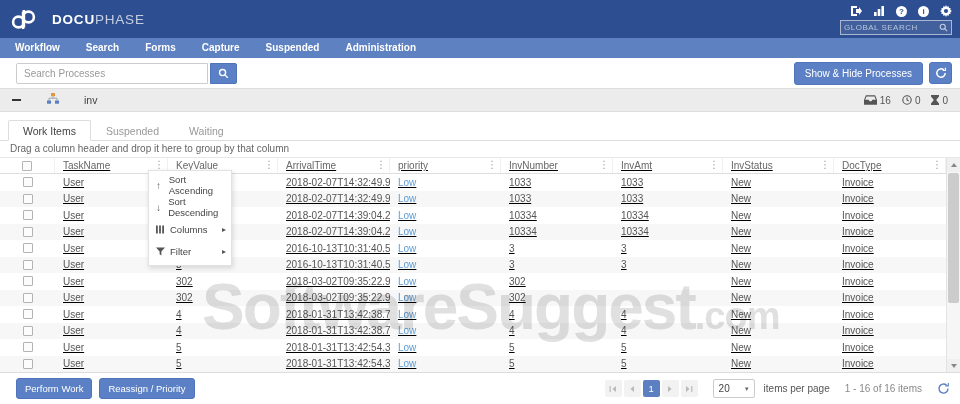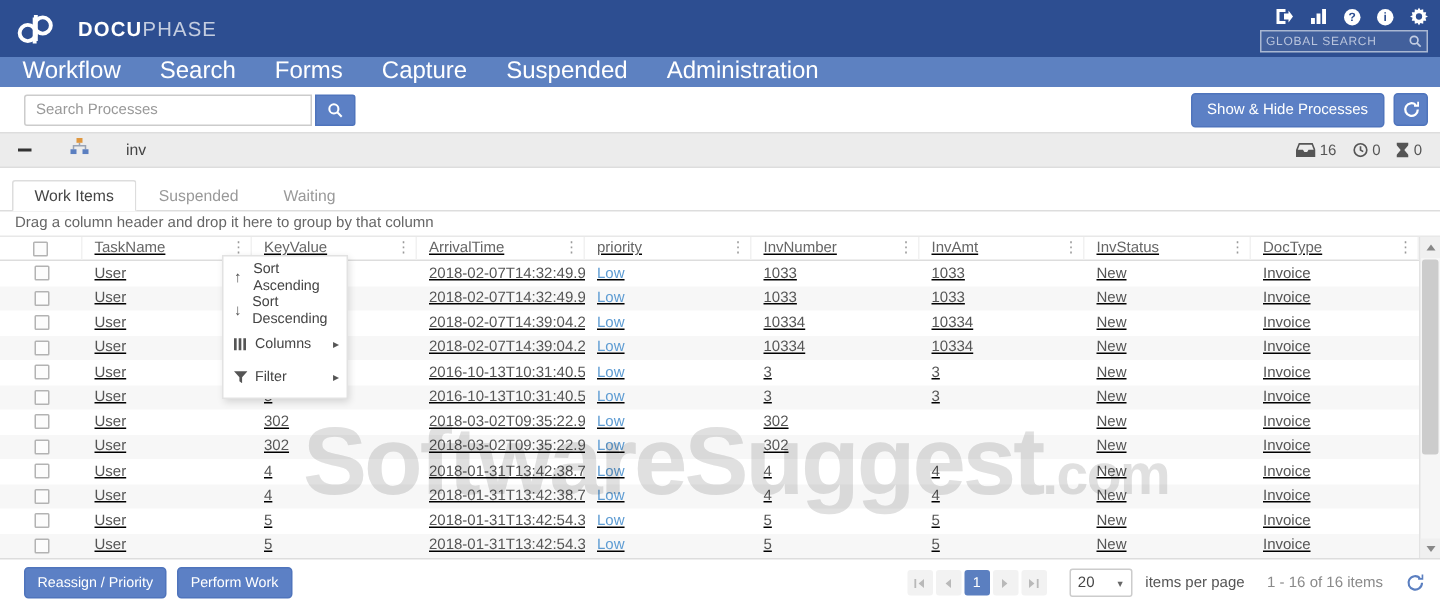--- a/index.html
+++ b/index.html
@@ -17,21 +17,21 @@
   .top-icons { display:flex; gap:11px; align-items:center; }
   .top-icons .ticon { color:#fff; display:flex; align-items:center; cursor:pointer; }
   .circ { width:11px; height:11px; border-radius:50%; background:#fff; color:#2d4e91; font-size:8px; font-weight:bold; display:flex; align-items:center; justify-content:center; }
   .gsearch { display:flex; align-items:center; width:112px; height:15px; border:1px solid rgba(255,255,255,.55); background:rgba(255,255,255,.10); padding:0 3px; }
   .gsearch input { flex:1; min-width:0; border:0; background:transparent; font-size:8px; letter-spacing:.5px; color:#cdd6e8; outline:none; }
   .gsearch input::placeholder { color:#b9c4dd; }
   .gsearch svg { color:#c3cde2; }
 
   
   .mainnav { height:20px; background:#5d81c1; display:flex; padding-left:2px; }
-  .nav-item { color:#fff; font-size:16px; line-height:20px; padding:0 13px; cursor:pointer; }
+  .nav-item { color:#fff; font-size:10px; line-height:20px; padding:0 13px; cursor:pointer;font-weight:bold; }
 
   
   .toolbar { height:30px; display:flex; align-items:center; padding:0 8px 0 16px; gap:0; background:#fff; }
   .search-proc { width:192px; height:21px; border:1px solid #ccc; border-radius:2px 0 0 2px; font-size:10px; padding:0 7px; color:#555; outline:none; }
   .search-proc::placeholder { color:#999; }
   .search-btn { width:27px; height:21px; background:#5c80c5; border:1px solid #4f74bc; border-radius:0 2px 2px 0; color:#fff; display:flex; align-items:center; justify-content:center; cursor:pointer; margin-left:2px; }
   .toolbar .spacer, .footer .spacer { flex:1; }
   .btn-blue { background:#5c80c5; border:1px solid #4f74bc; color:#fff; font-size:10px; border-radius:3px; padding:5px 10px; cursor:pointer; font-family:inherit; }
   .refresh-btn { width:23px; height:22px; background:#5c80c5; border:1px solid #4f74bc; border-radius:3px; color:#fff; display:flex; align-items:center; justify-content:center; cursor:pointer; margin-left:6px; }
 
@@ -467,22 +467,22 @@
       <span class="sub">▸</span>
     </div>
   </div>
 
   <div class="watermark">
     <span class="wm-main">SoftwareSuggest</span>
     <span class="wm-suffix">.com</span>
   </div>
 
   <div class="footer">
+    <button class="btn-blue small">Perform Work</button>
     <button class="btn-blue small">Reassign / Priority</button>
-    <button class="btn-blue small">Perform Work</button>
     <span class="spacer"></span>
     <span class="pager">
       <span class="pg-btn">
         <svg width="8" height="8" viewBox="0 0 8 8">
             <path d="M1.2 1v6" stroke="currentColor" stroke-width="1.2"></path>
             <path d="M7 1L3.4 4 7 7z" fill="currentColor"></path>
           </svg>
       </span>
       <span class="pg-btn">
         <svg width="8" height="8" viewBox="0 0 8 8">

